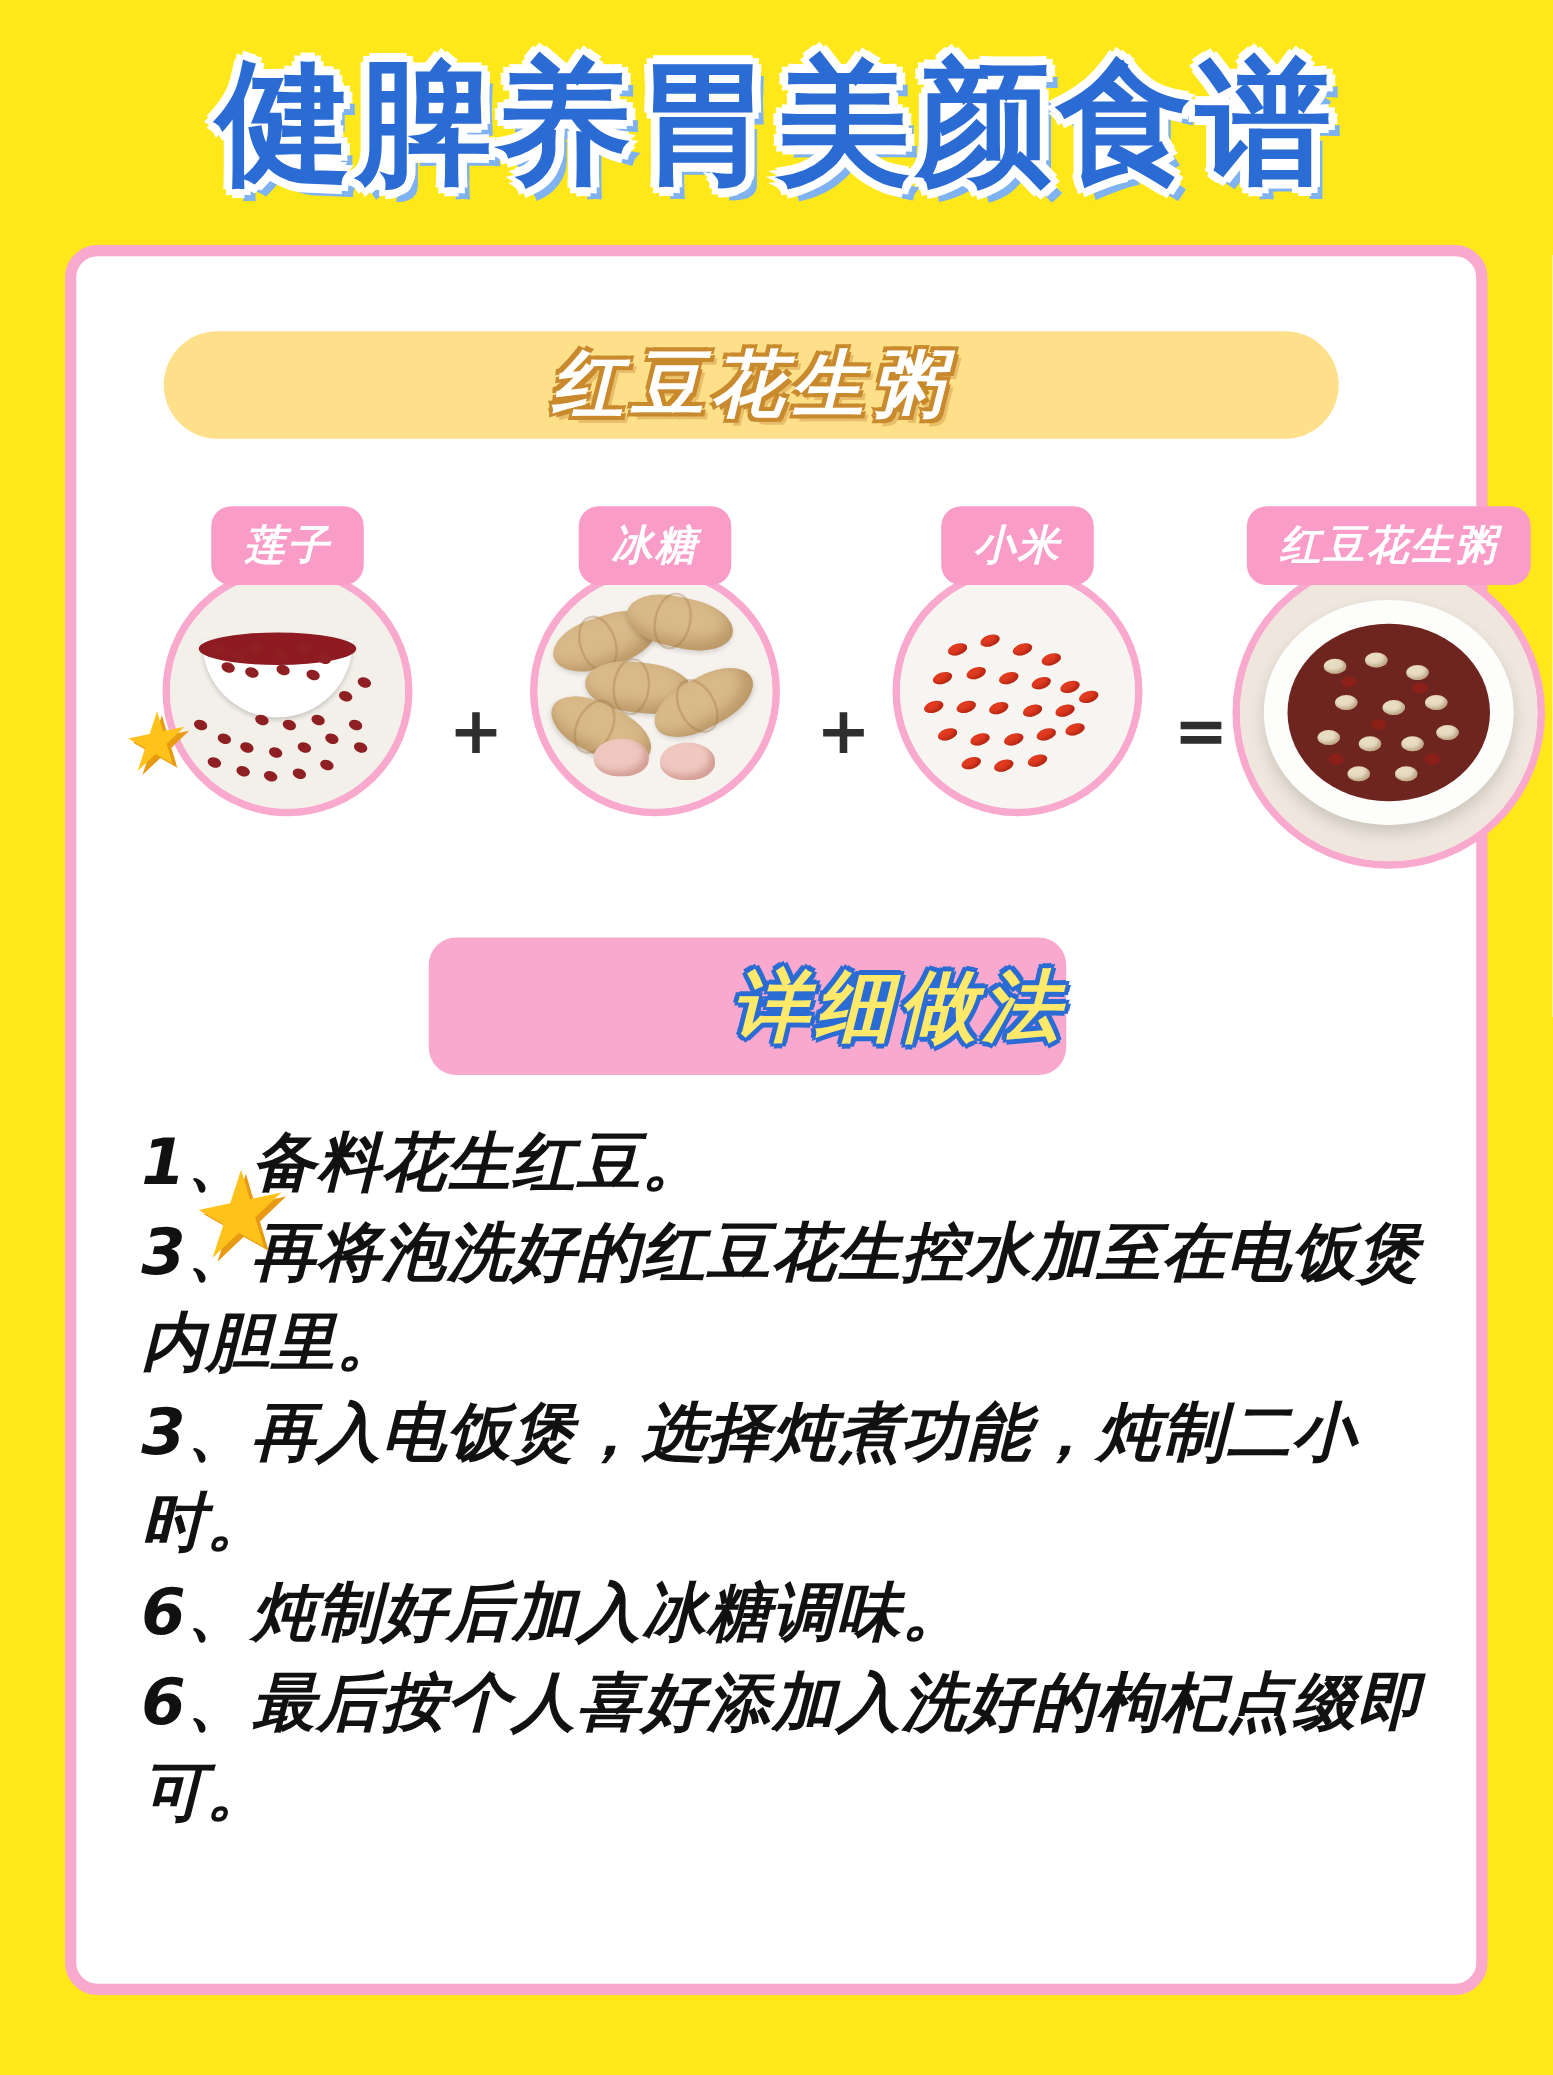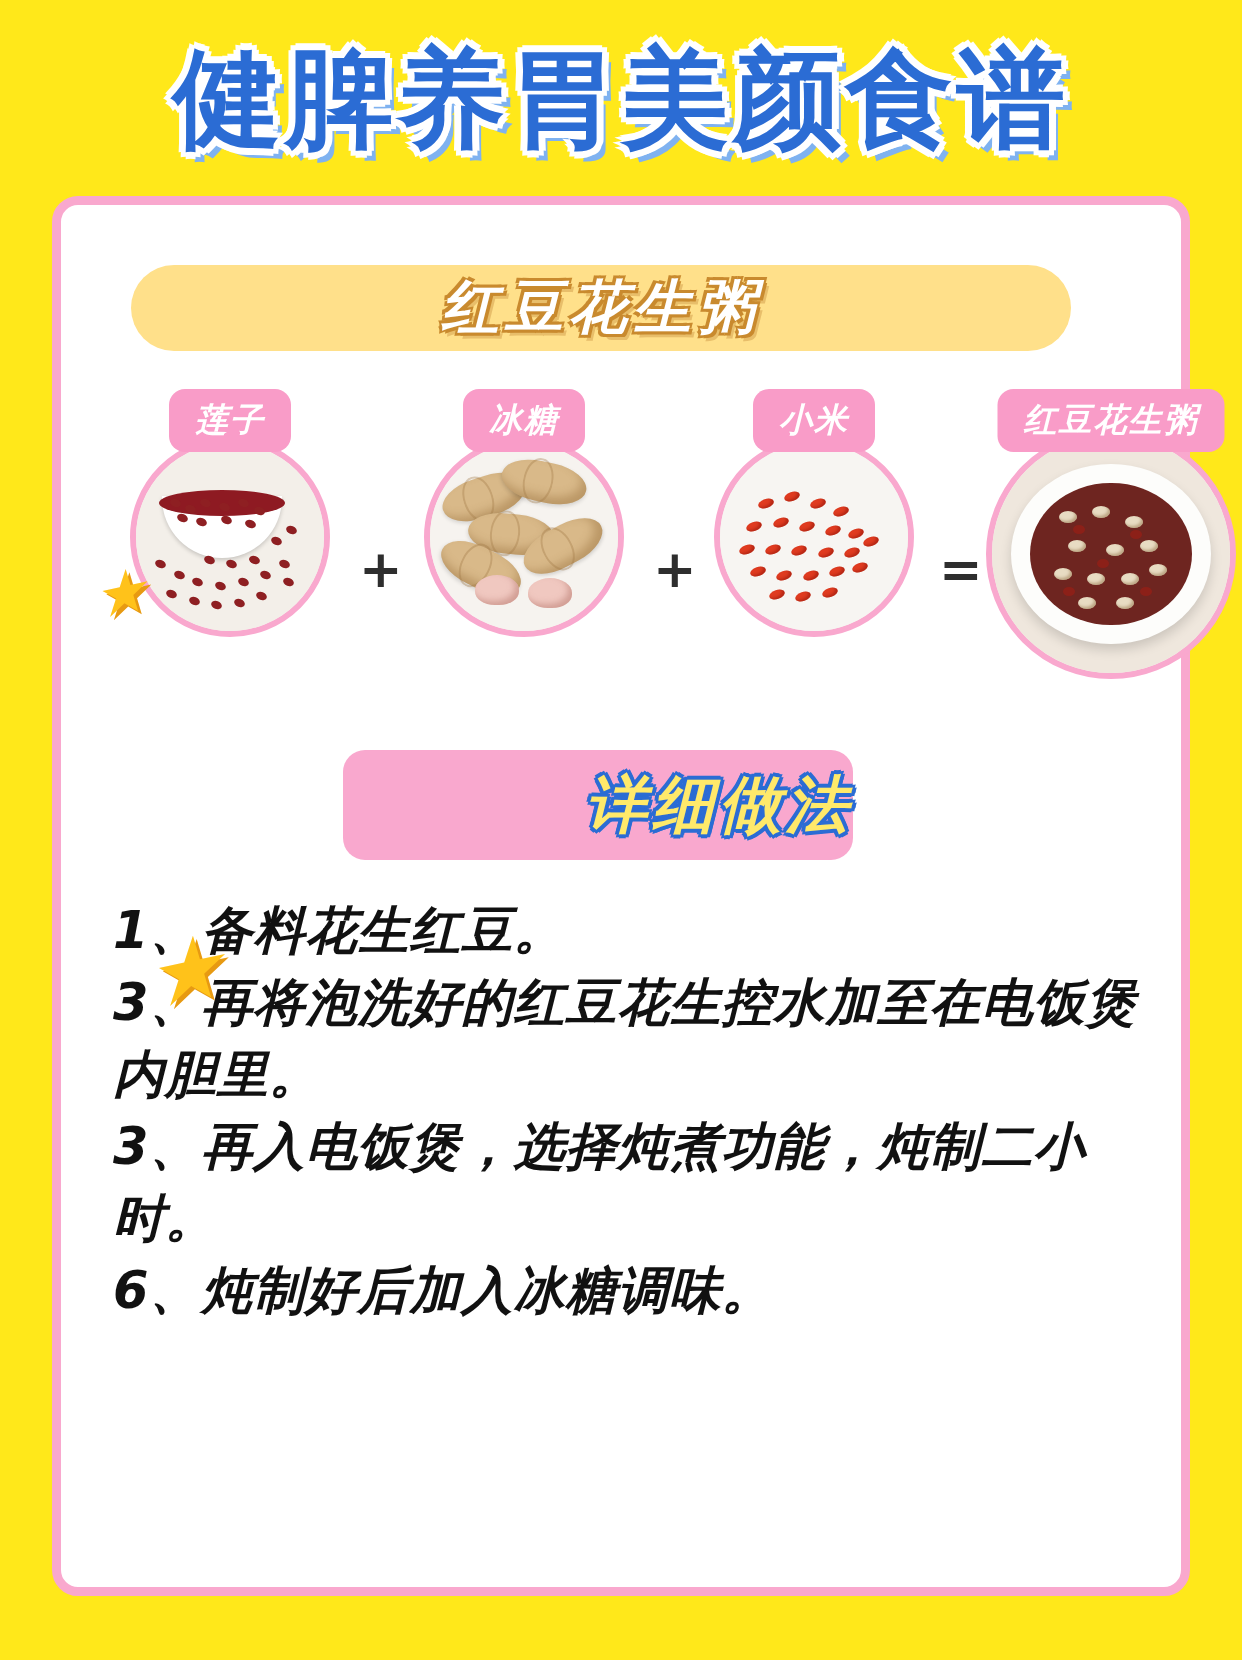--- a/index.html
+++ b/index.html
@@ -73,21 +73,21 @@
     text-shadow:
       -3px -3px 0 #C98A2E, 3px -3px 0 #C98A2E,
       -3px  3px 0 #C98A2E, 3px  3px 0 #C98A2E,
       5px 6px 0 #E8BE6A;
   }
 
   
   .ingredients {
     position: absolute;
     left: 0;
-    top: 184px;
+    top: 200px;
     width: 1120px;
     height: 300px;
   }
   .ing {
     position: absolute;
     top: 0;
     width: 230px;
     height: 300px;
   }
   .ing .label {
@@ -388,17 +388,18 @@
 
   <div class="section-pill">
     <span>详细做法</span>
   </div>
 
   <div class="steps">
     <div class="step">1、备料花生红豆。</div>
     <div class="step">3、再将泡洗好的红豆花生控水加至在电饭煲内胆里。</div>
     <div class="step">3、再入电饭煲，选择炖煮功能，炖制二小时。</div>
     <div class="step">6、炖制好后加入冰糖调味。</div>
+    <div class="step">6、最后按个人喜好添加入洗好的枸杞点缀即可。</div>
   </div>
 
   <div class="star s1">★</div>
   <div class="star s2">★</div>
 </div>
 
 </body></html>

